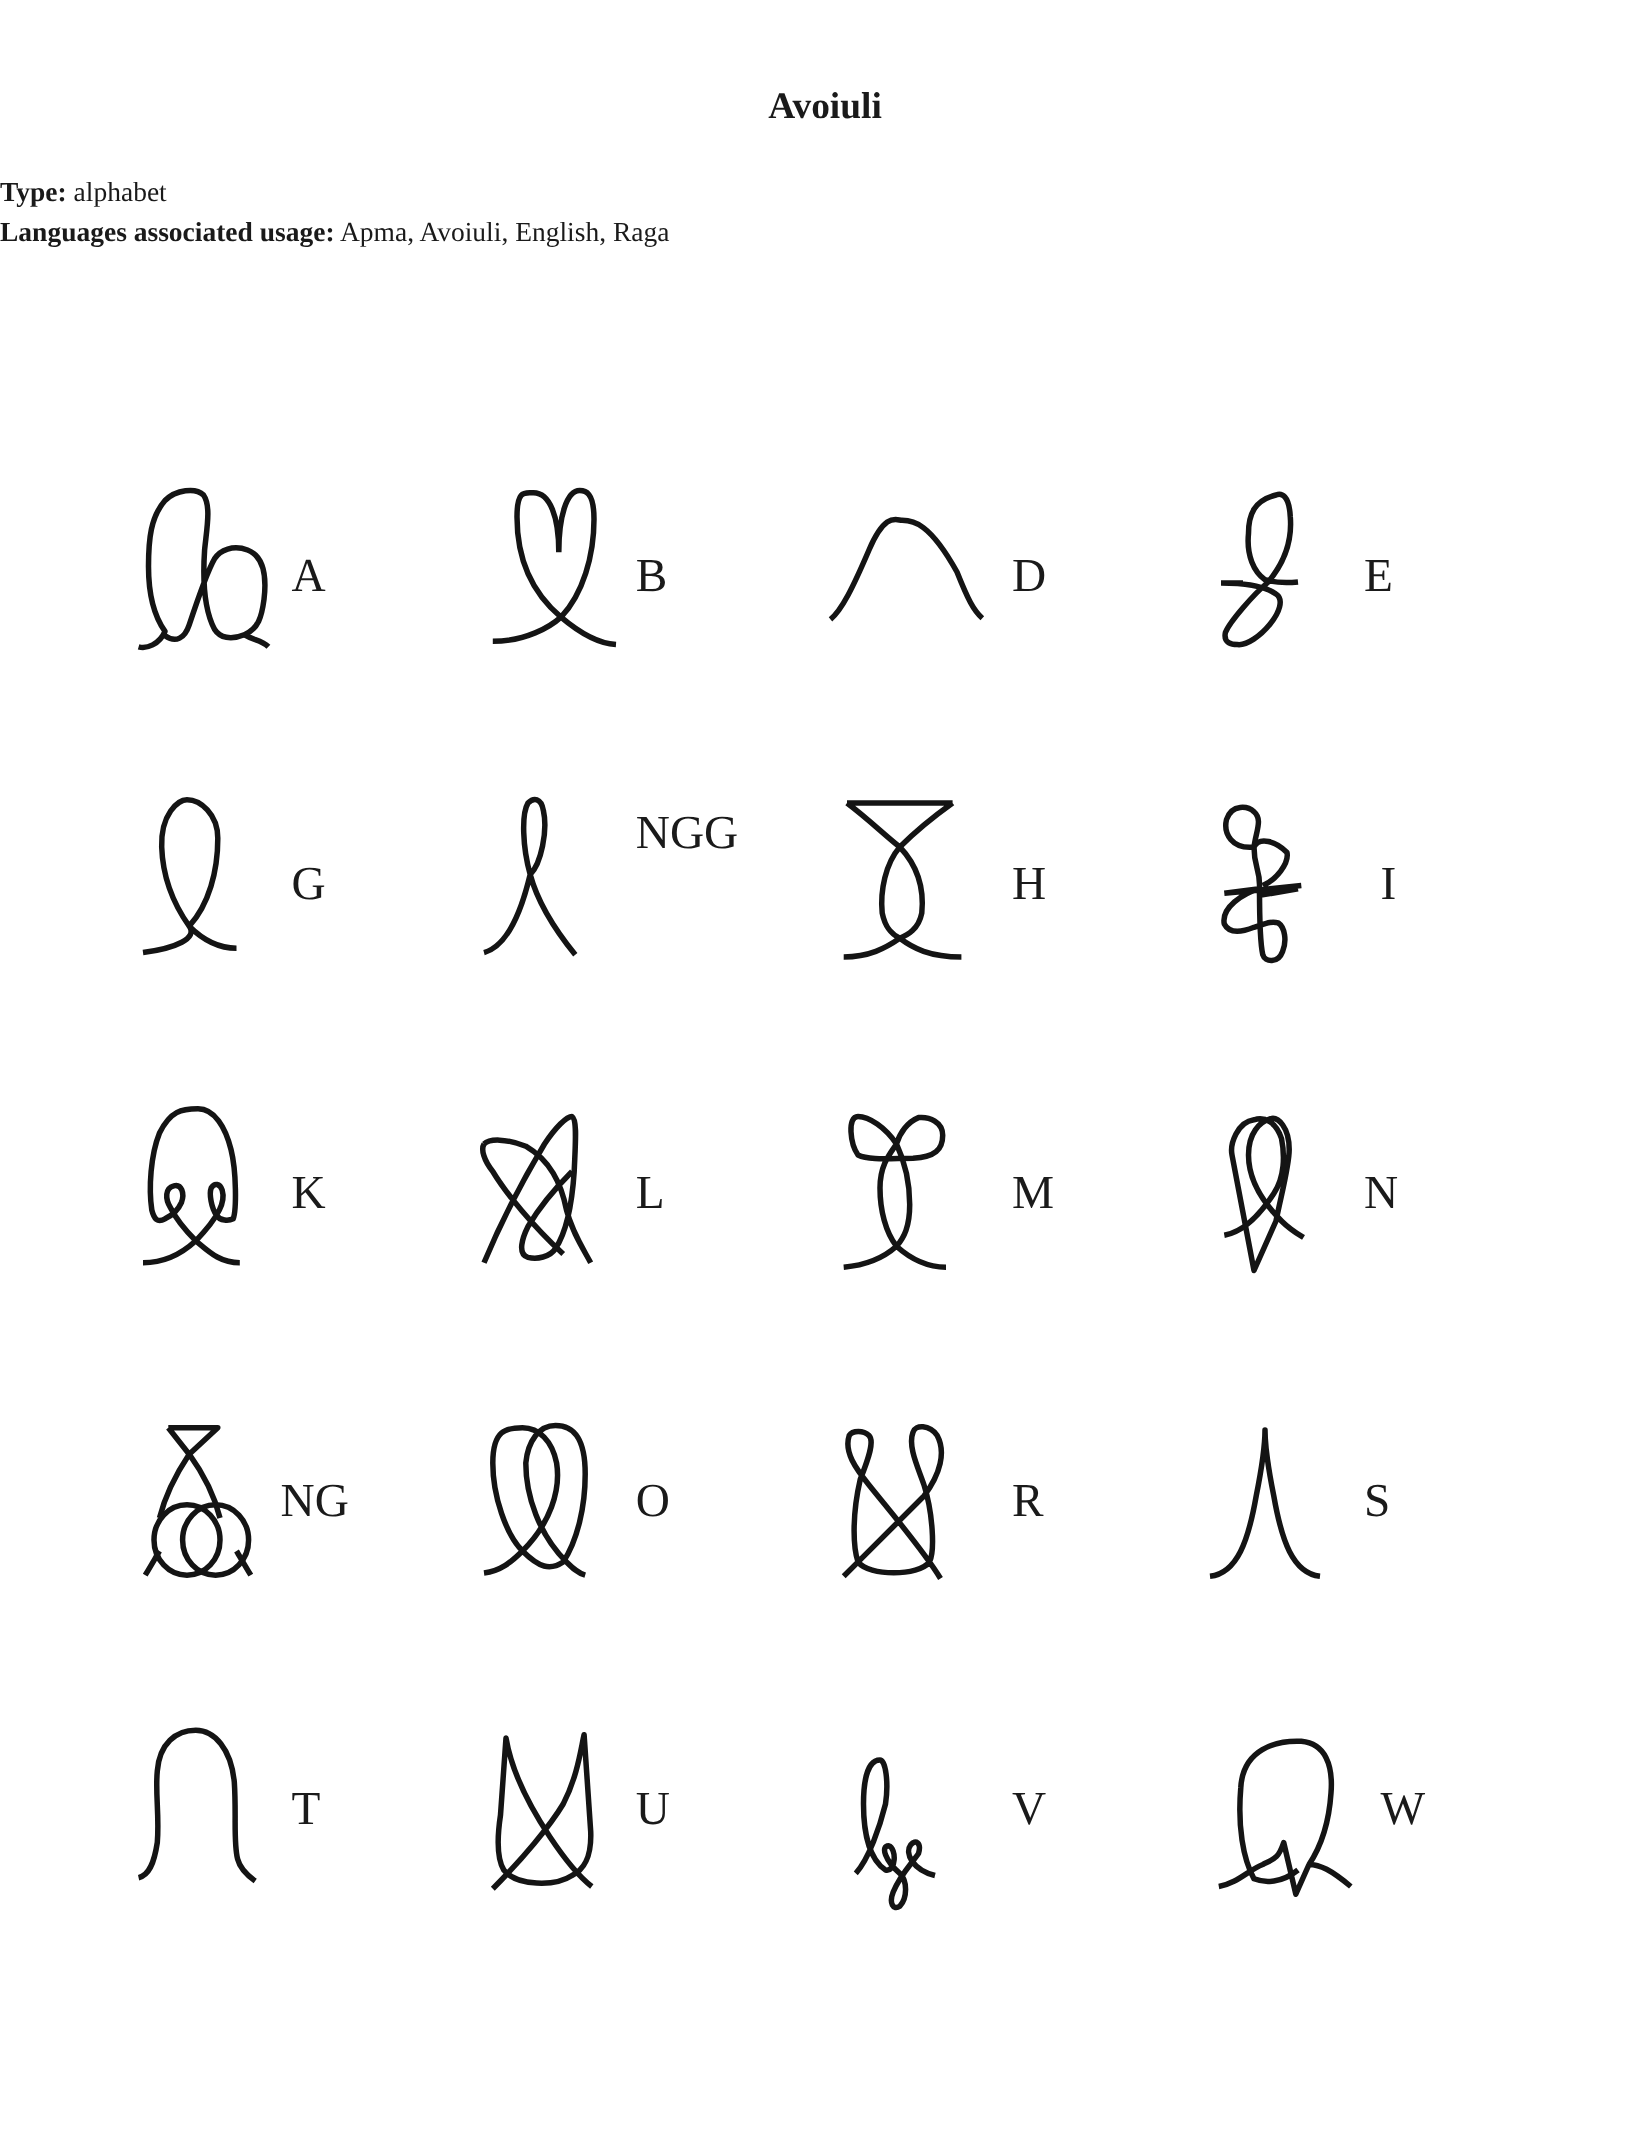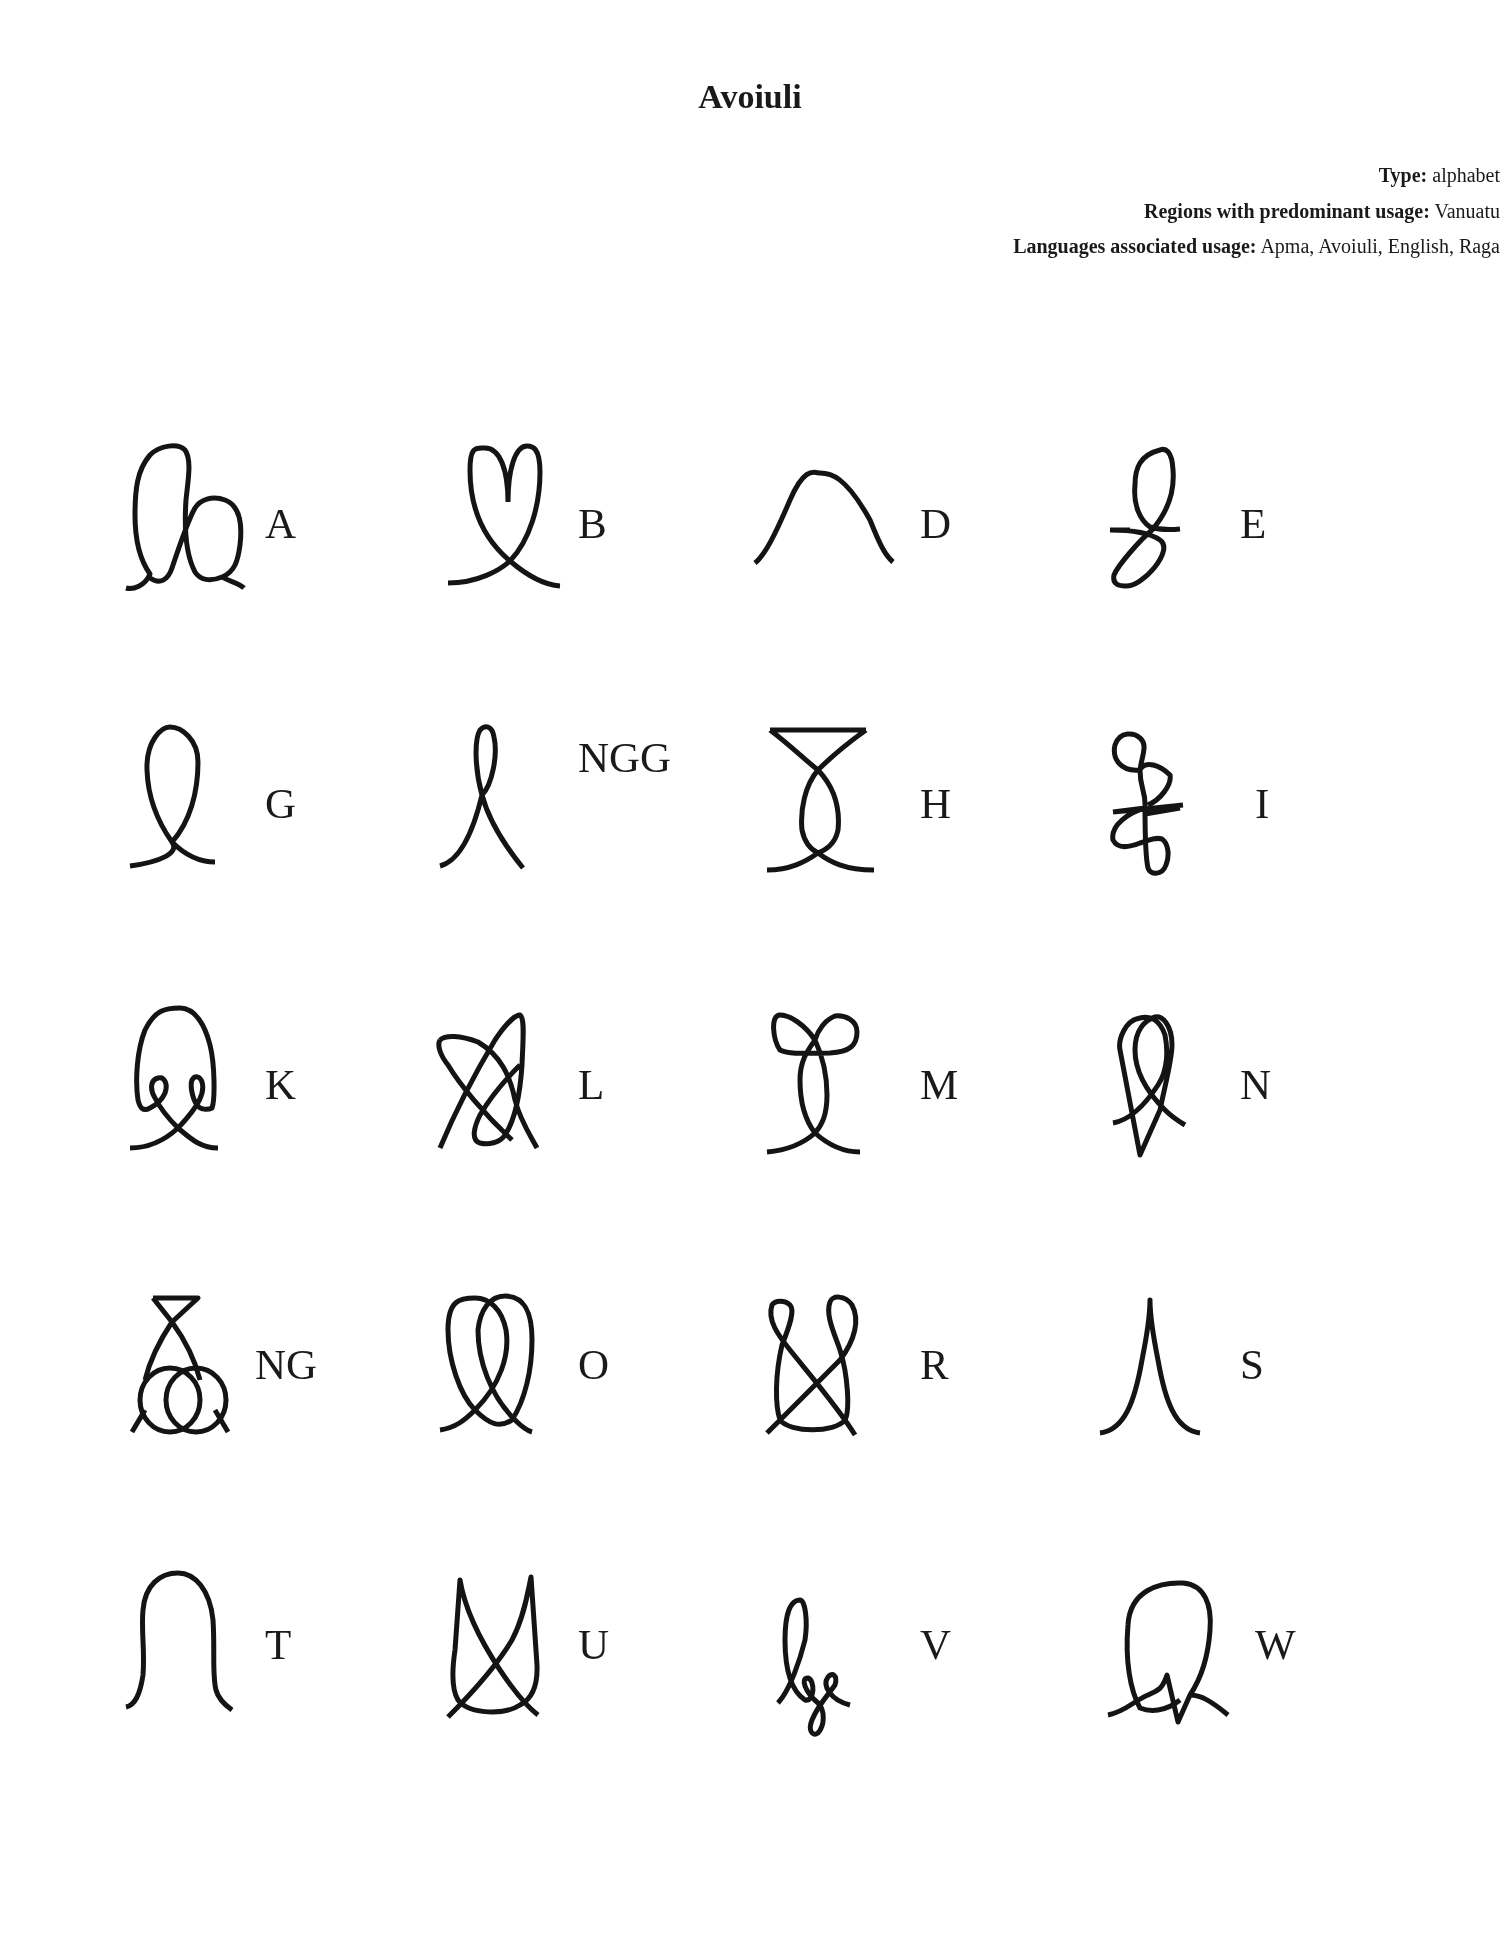--- a/index.html
+++ b/index.html
@@ -1,35 +1,34 @@
 <!DOCTYPE html>
 <html><head>
 <meta charset="utf-8">
 <style>
   html, body { margin: 0; padding: 0; background: #ffffff; }
   body { width: 1500px; height: 1941px; position: relative; overflow: hidden;
          font-family: "Liberation Serif", "DejaVu Serif", serif; color: #1a1a1a; }
   .title { position: absolute; top: 78px; left: 0; width: 1500px; text-align: center;
            font-weight: bold; font-size: 34px; }
-  .meta { position: absolute; top: 158px; left: 0; width: 1500px; text-align: right;
-          font-size: 20px; line-height: 35.5px; }
+  .meta { position: absolute; top: 158px; left: 0; width: 1500px; text-align: left;
+          font-size: 25px; line-height: 35.5px; }
   .meta .row { white-space: nowrap; }
   .meta b { font-weight: bold; }
   .glyph { position: absolute; overflow: visible; }
   .glyph path { fill: none; stroke: #141414; stroke-width: 5; stroke-linecap: butt; stroke-linejoin: round; }
   .label { position: absolute; font-size: 43px; line-height: 43px; color: #1a1a1a; white-space: nowrap; }
 </style>
 </head>
 <body>
 
 <div class="title">Avoiuli</div>
 
 <div class="meta">
   <div class="row"><b>Type:</b> <span>alphabet</span></div>
-  <div class="row"><b>Regions with predominant usage:</b> <span>Vanuatu</span></div>
   <div class="row"><b>Languages associated usage:</b> <span>Apma, Avoiuli, English, Raga</span></div>
 </div>
 
 <svg class="glyph" style="left:0;top:0" width="1500" height="1941">
   <path d="M126,588 C140,590 150,578 153,566 C138,548 133,530 134,505 C134,480 134,462 145,470 C140,458 148,445 162,448 C185,448 200,452 195,470 C187,488 190,500 190,520 C192,550 195,575 215,580 C225,585 235,582 242,585 M153,566 C160,578 175,585 200,583 C220,582 225,578 232,570 C220,560 214,540 213,520 C212,490 215,460 222,455 M195,470 C180,490 172,520 166,560 C165,570 162,574 160,578 M145,470 C175,500 200,505 208,520 C215,545 216,560 210,570" style="display:none"></path>
   <path d="M126,588 C133,590 145,586 150,574 C140,560 135,540 135,515 C135,490 137,470 150,455 C160,445 178,443 185,450 C192,460 188,480 186,500 C184,530 186,555 195,572 C200,580 210,582 222,577 C235,572 238,560 240,545 C243,520 238,505 225,500 C212,495 200,500 195,508 C188,520 178,550 172,568 C168,580 160,585 150,578"></path>
   <path d="M222,577 C230,582 238,582 244,588"></path>
 </svg>
 <div class="label" style="left:265px;top:502px">A</div>
 

